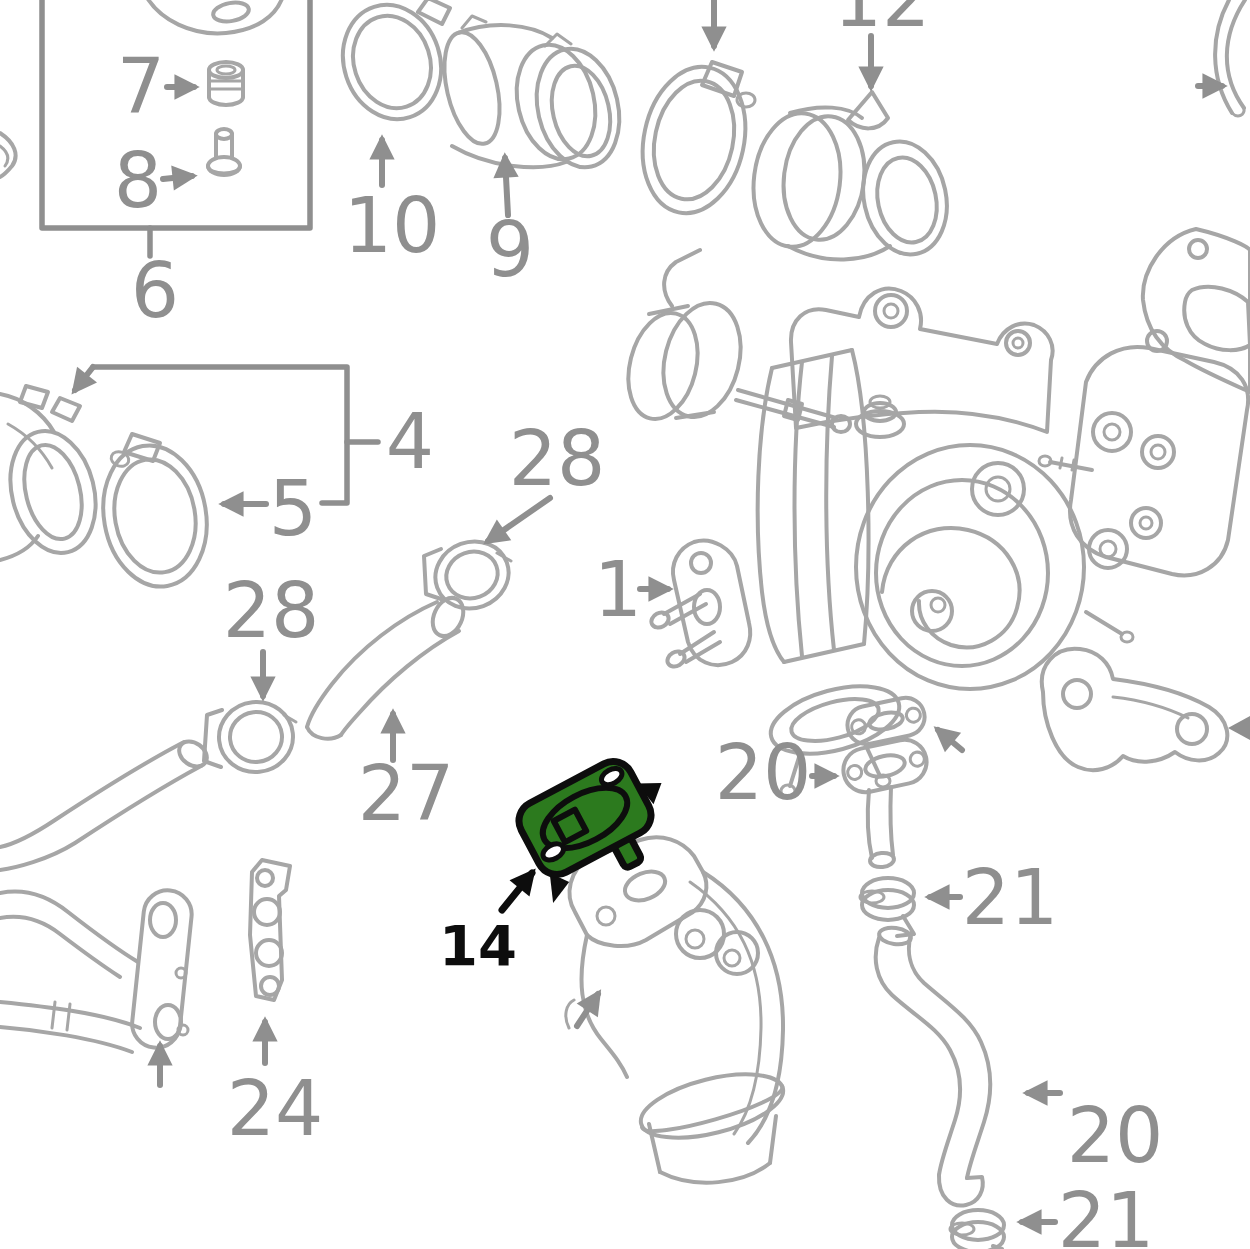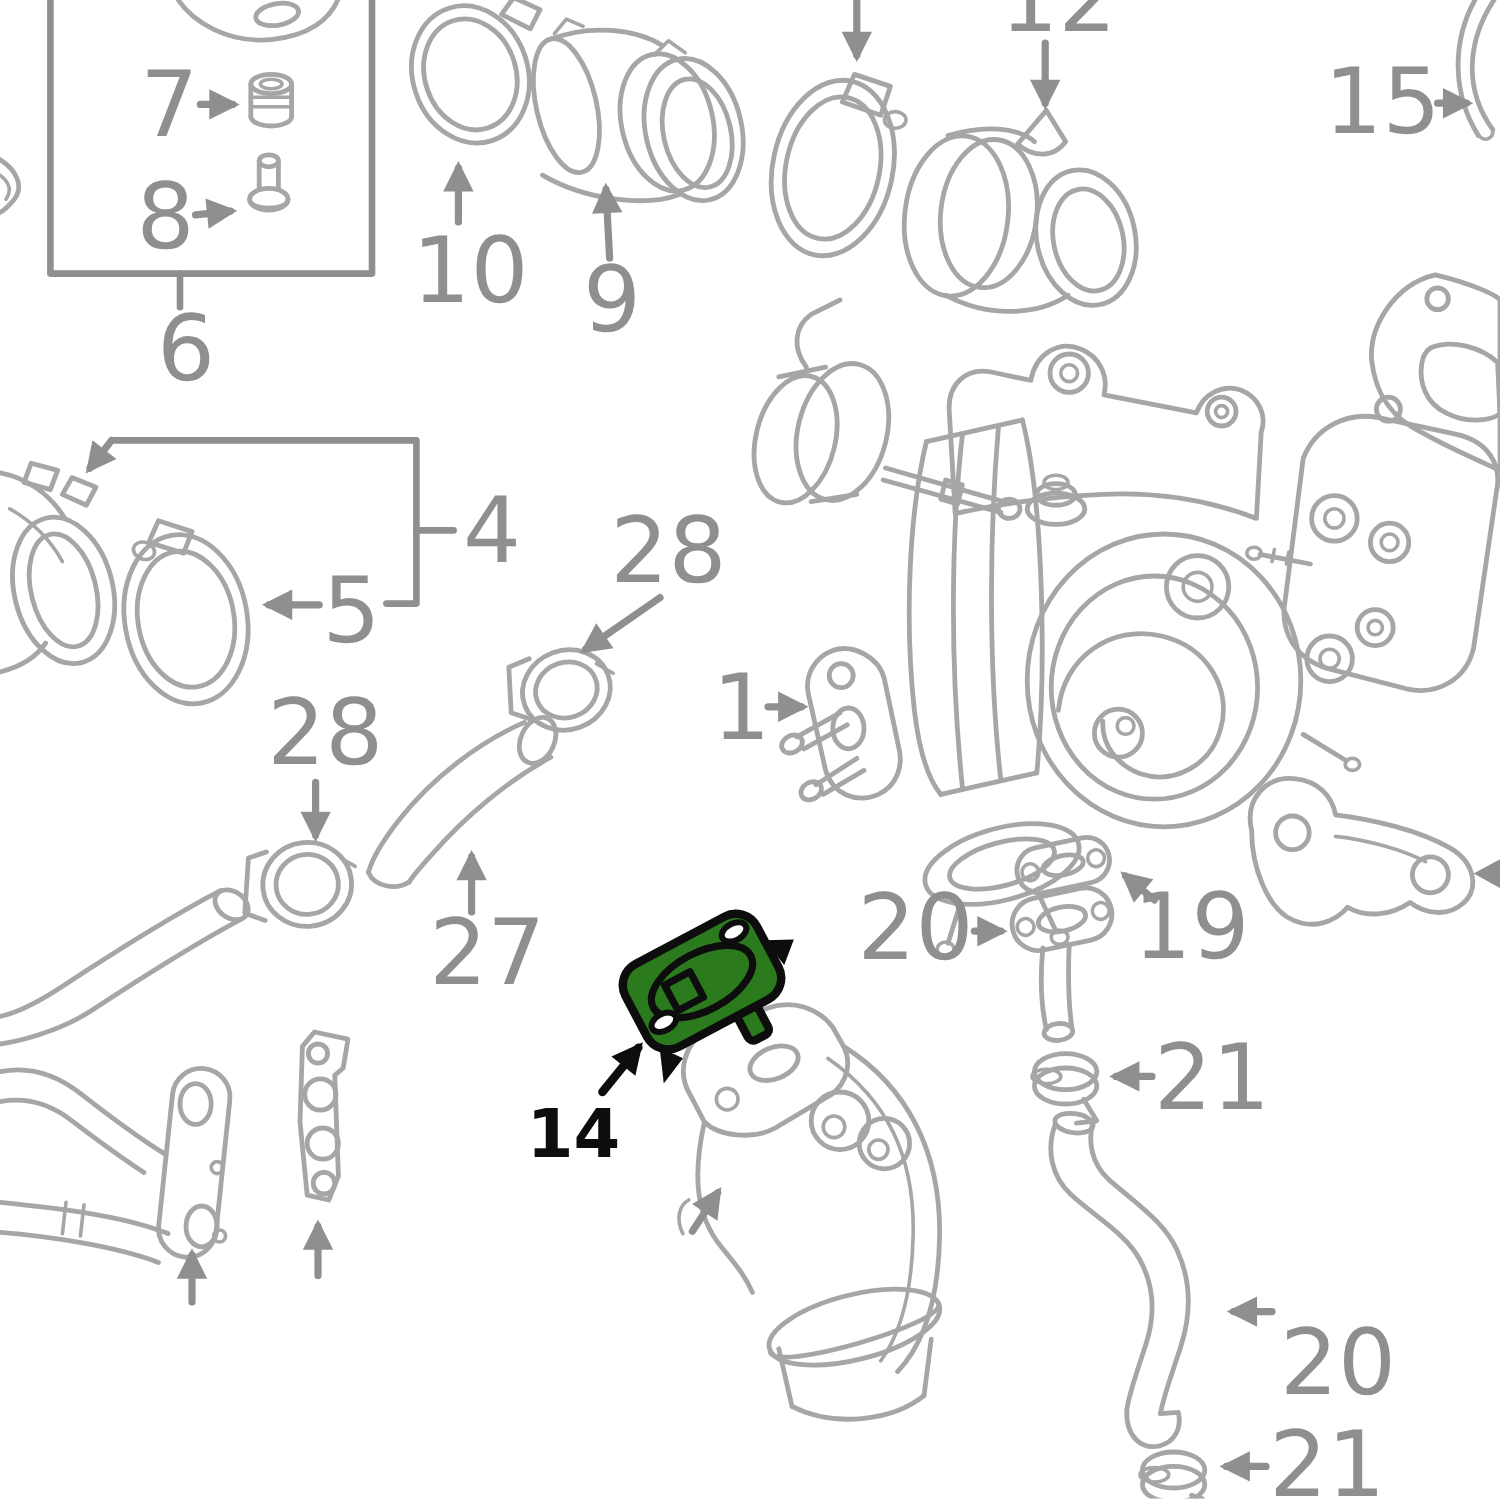--- a/index.html
+++ b/index.html
@@ -402,27 +402,26 @@
     <path class="arb" d="M502,910 L532,873" marker-end="url(#ahb)"></path>
   </g>
 </svg>
 
 <div class="lbl" style="left:141px;top:87px">7</div>
 <div class="lbl" style="left:138px;top:181px">8</div>
 <div class="lbl" style="left:155px;top:291px">6</div>
 <div class="lbl" style="left:392px;top:226px">10</div>
 <div class="lbl" style="left:510px;top:250px">9</div>
 <div class="lbl" style="left:882px;top:0px">12</div>
-<div class="lbl" style="left:1152px;top:85px">15</div>
 <div class="lbl" style="left:410px;top:442px">4</div>
 <div class="lbl" style="left:293px;top:509px">5</div>
 <div class="lbl" style="left:557px;top:459px">28</div>
 <div class="lbl" style="left:618px;top:590px">1</div>
 <div class="lbl" style="left:271px;top:611px">28</div>
 <div class="lbl" style="left:406px;top:794px">27</div>
 <div class="lbl hl" style="left:478px;top:946px">14</div>
 <div class="lbl" style="left:763px;top:773px">20</div>
-<div class="lbl" style="left:993px;top:772px">19</div>
 <div class="lbl" style="left:1010px;top:898px">21</div>
 <div class="lbl" style="left:1115px;top:1136px">20</div>
+<div class="lbl" style="left:275px;top:1109px">24</div>
 <div class="lbl" style="left:1106px;top:1221px">21</div>
 
 </div>
 
 </body></html>

